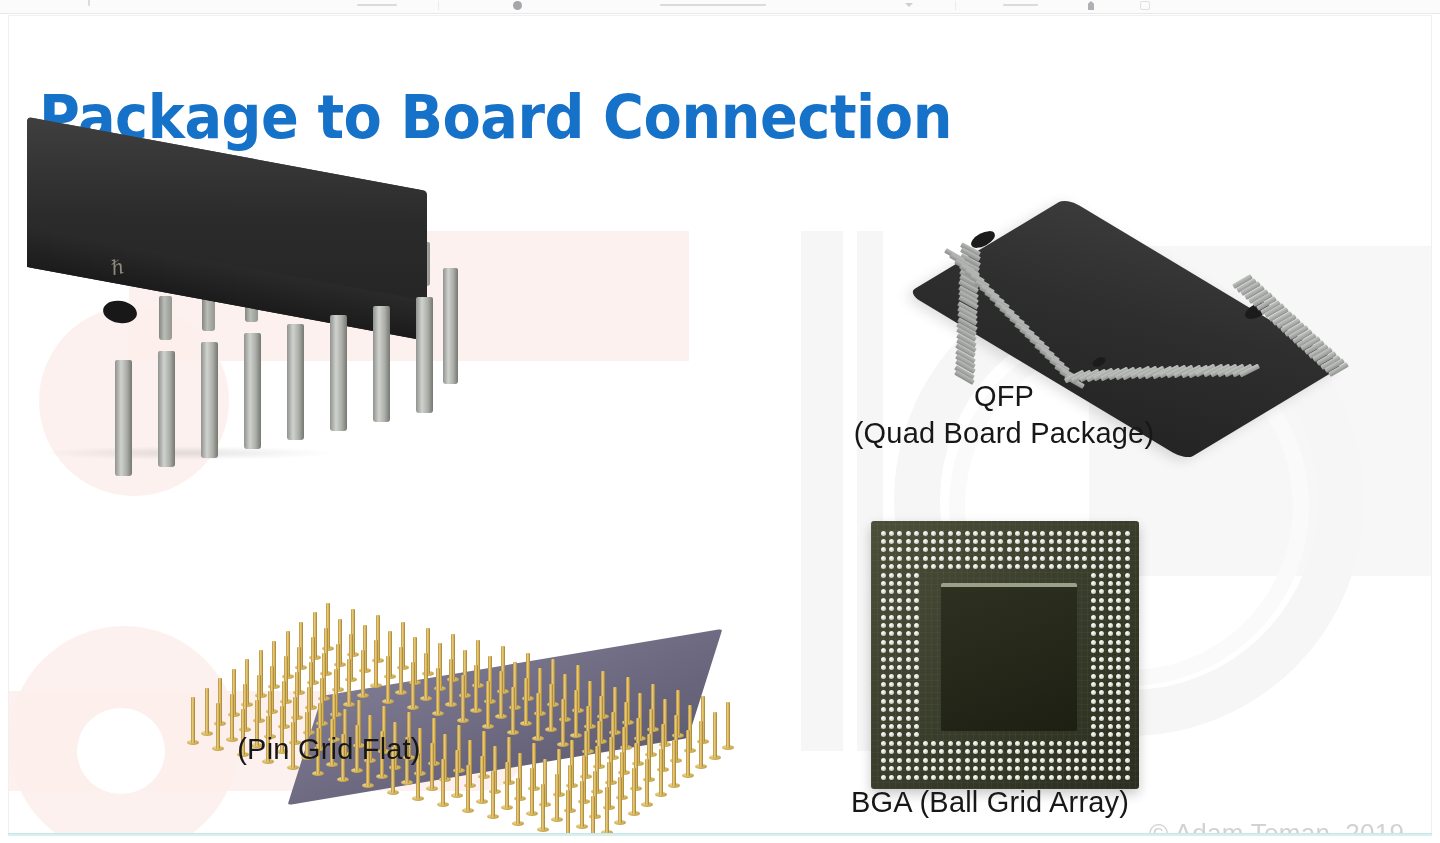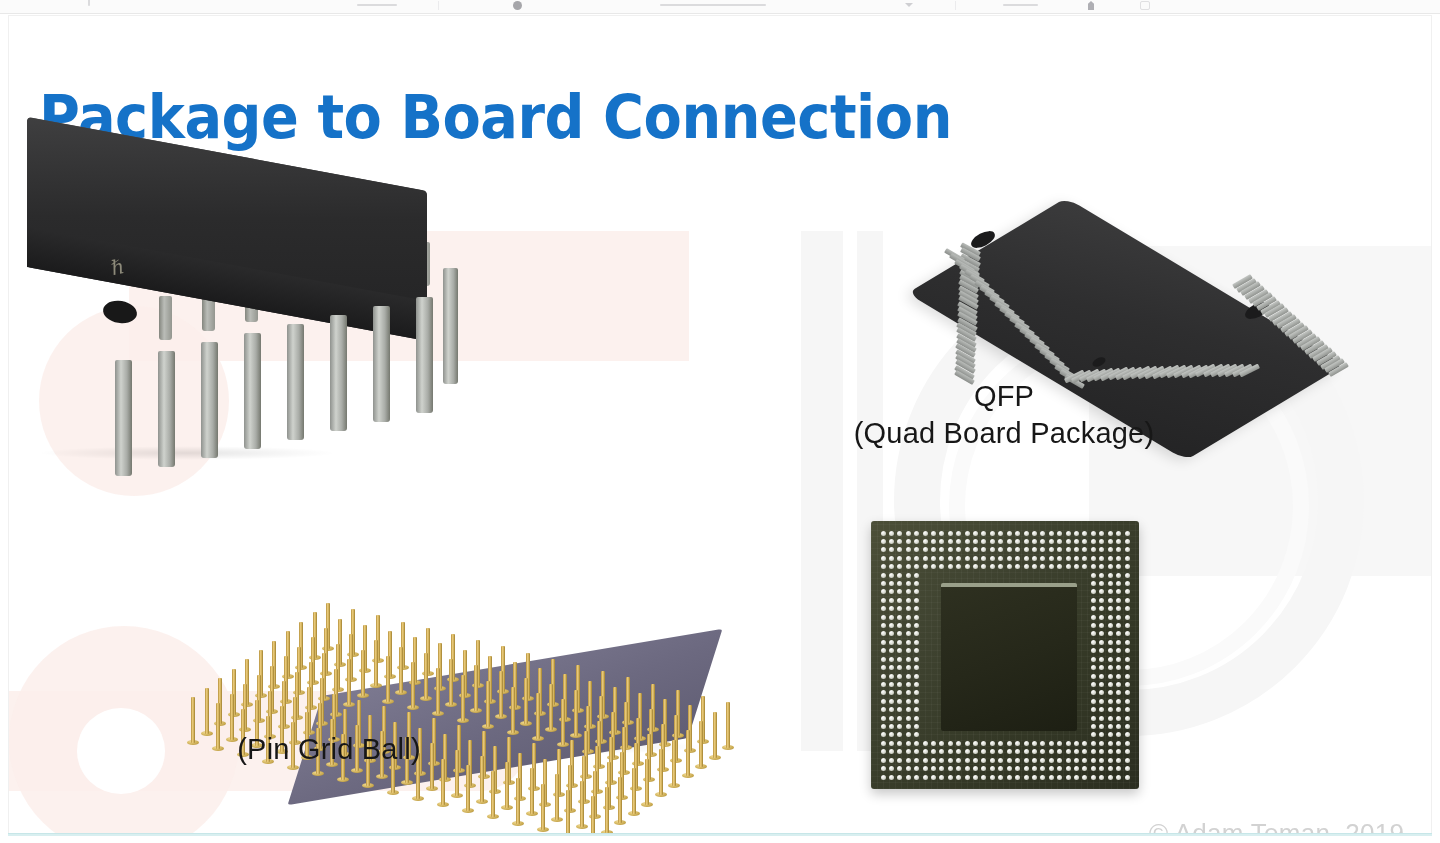--- a/index.html
+++ b/index.html
@@ -1398,20 +1398,23 @@
       <div id="bga-die"></div>
     </div>
 
 
   <div class="caption" id="cap-qfp">
     <div>QFP</div>
     <div>(Quad Board Package)</div>
   </div>
 
   <div class="caption" id="cap-pga">
-    <div>(Pin Grid Ball)</div>
+    <div>(Pin Grid Flat)</div>
   </div>
 
+  <div class="caption" id="cap-bga">
+    <div>BGA (Ball Grid Array)</div>
+  </div>
 
   <div id="copyright">© Adam Teman, 2019</div>
 
 </div>
 <div id="bottom-rule"></div>
 
 </body></html>

